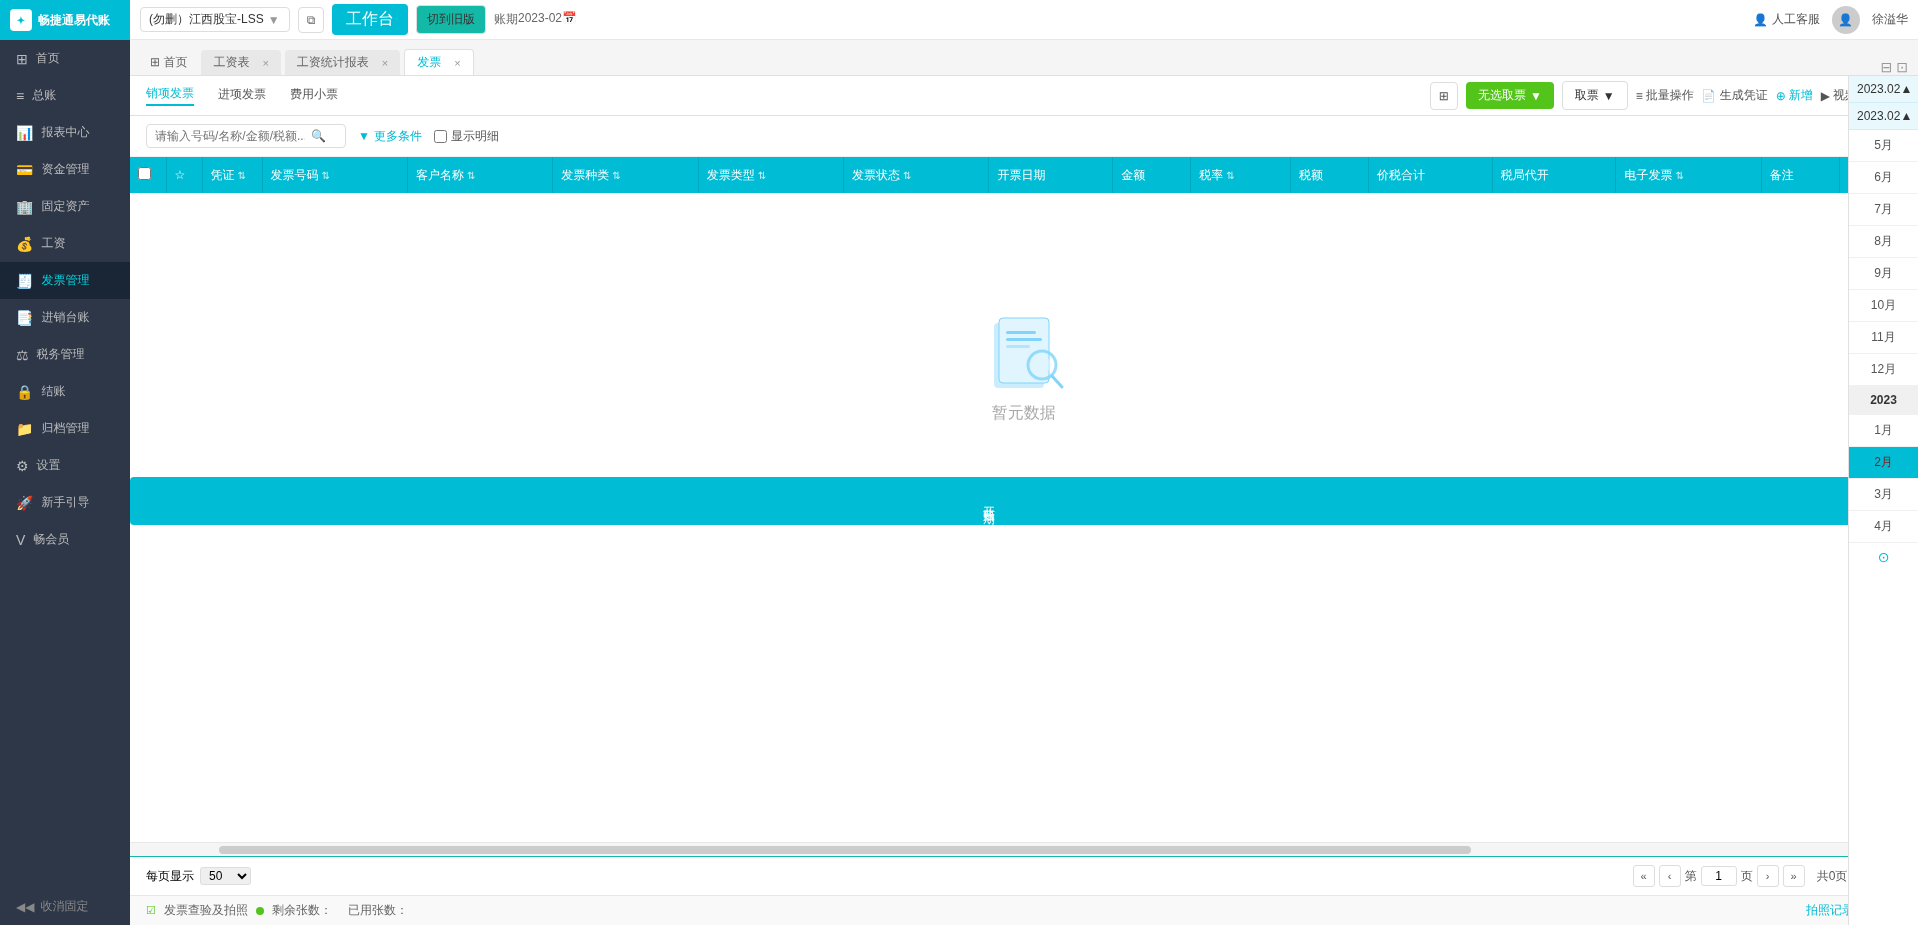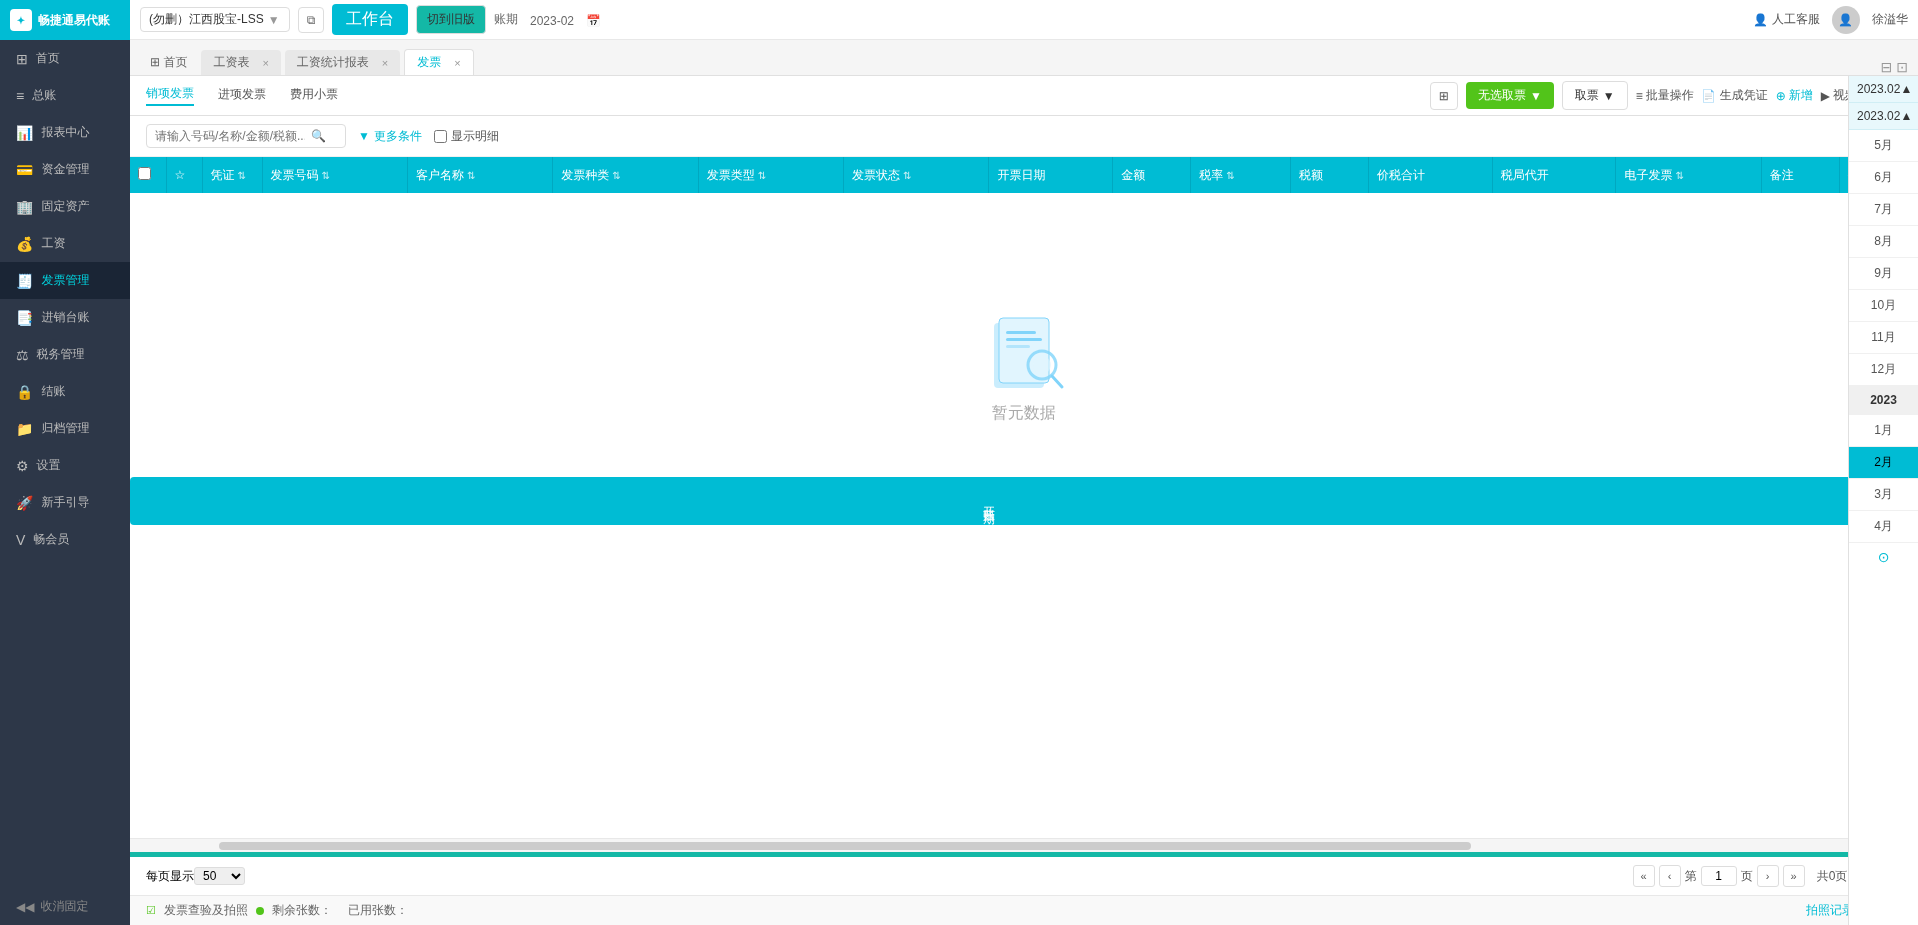--- a/index.html
+++ b/index.html
@@ -115,22 +115,22 @@
       border: 1px solid #ddd;
       border-radius: 4px;
       padding: 5px 10px;
       cursor: pointer;
       font-size: 12px;
     }
     .period-label {
       font-size: 12px;
       color: #666;
       display: flex;
-      align-items: flex-end;
-      gap: 12px;
+      align-items: flex-start;
+      gap: 0;
     }
     .topbar-right {
       margin-left: auto;
       display: flex;
       align-items: center;
       gap: 12px;
       color: #555;
     }
     .topbar-right .service-btn {
       display: flex; align-items: center; gap: 4px;
@@ -341,24 +341,25 @@
       display: flex;
       flex-direction: column;
       align-items: center;
       justify-content: center;
       height: 350px;
       color: #999;
     }
 
     
     .footer-bar {
-      border-top: 5px solid #14b8a6;
+      border-top: 1px solid #14b8a6;
       padding: 8px 16px;
       display: flex;
       align-items: center;
+      gap: 6px;
       background: white;
     }
     .pagination-area {
       display: flex;
       align-items: center;
       gap: 4px;
       margin-left: auto;
       font-size: 12px;
       color: #555;
     }
@@ -441,21 +442,21 @@
       text-align: center;
     }
     .date-panel-item.year-label {
       background: #f0f0f0;
       color: #333;
       font-weight: bold;
       font-size: 11px;
     }
     .date-panel-item.current-selected {
       background: #00bcd4;
-      color: #000000;
+      color: #7f1d1d;
     }
     .win-btn {
       font-size: 14px;
       color: #999;
       cursor: pointer;
       background: none;
       border: none;
     }
     .open-period-btn {
       position: absolute;

